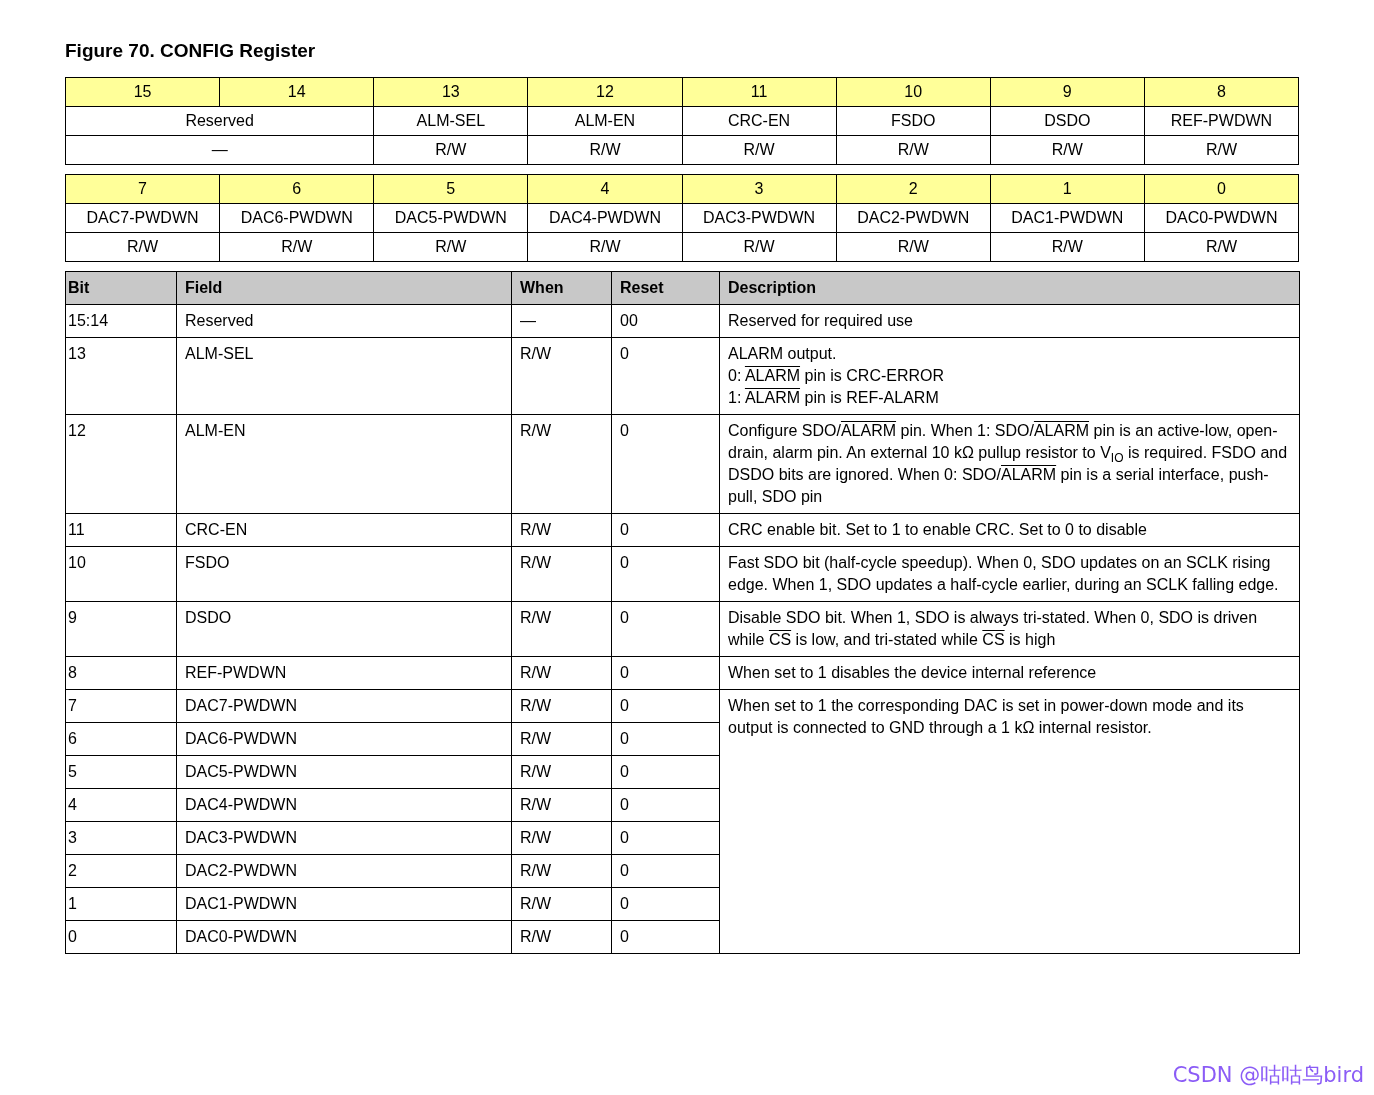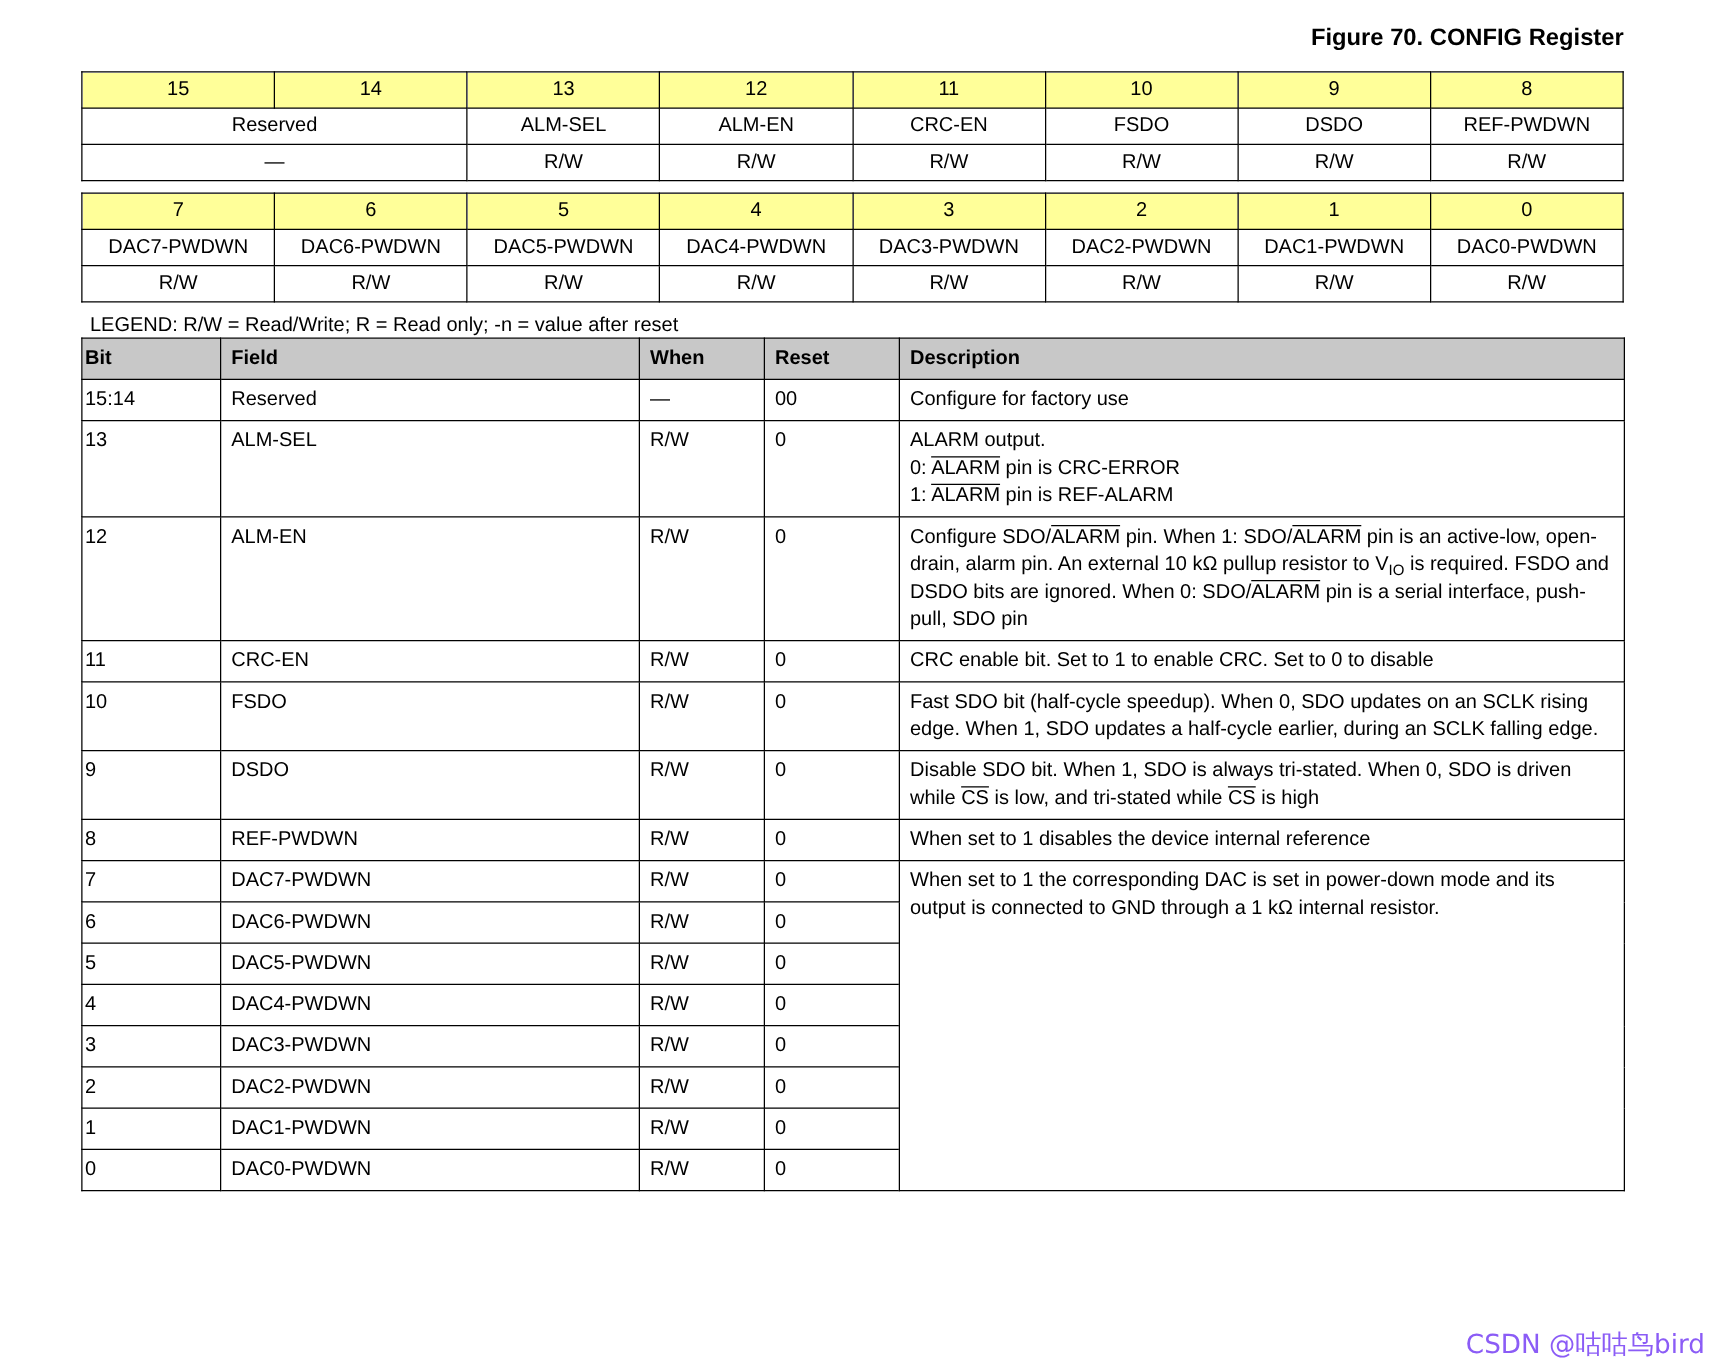--- a/index.html
+++ b/index.html
@@ -5,21 +5,21 @@
   * { box-sizing: border-box; }
   html, body { margin: 0; padding: 0; }
   body {
     width: 1374px; height: 1095px;
     background: #ffffff; color: #000;
     font-family: "Liberation Sans", "DejaVu Sans", sans-serif;
   }
   .page { position: relative; width: 1374px; height: 1095px; overflow: hidden; }
   .content { width: 1234px; margin-left: 65px; }
 
-  .fig-title { font-size: 19px; font-weight: bold; text-align: right; margin: 20px 0 15px 0; }
+  .fig-title { font-size: 19px; font-weight: bold; text-align: left; margin: 40px 0 15px 0; }
 
   table { border-collapse: collapse; table-layout: fixed; width: 1234px; }
   td { border: 1px solid #000; }
 
   .reg { margin-bottom: 9px; font-size: 16px; }
   .reg td { text-align: center; padding: 3px 2px; height: 29px; white-space: nowrap; overflow: hidden; }
   .reg tr.bits-row td { background: var(--register-header-bg, #FFFF99); }
 
   .legend { font-size: 16px; margin: 10px 0 0 7px; }
 
@@ -107,21 +107,20 @@
             <td>R/W</td>
             <td>R/W</td>
             <td>R/W</td>
             <td>R/W</td>
             <td>R/W</td>
             <td>R/W</td>
           </tr>
         </tbody>
       </table>
 
-    <div class="legend">LEGEND: R/W = Read/Write; R = Read only; -n = value after reset</div>
 
 
     <table class="fields" id="field-table">
       <colgroup>
         <col style="width:111px">
         <col style="width:335px">
         <col style="width:100px">
         <col style="width:108px">
         <col style="width:580px">
       </colgroup>
@@ -132,21 +131,21 @@
             <td>When</td>
             <td>Reset</td>
             <td>Description</td>
           </tr>
           <tr>
             <td class="c-bit">15:14</td>
             <td>Reserved</td>
             <td>—</td>
             <td>00</td>
             <td class="c-desc">
-              <div><span>Configure for factory use</span></div>
+              <div><span>Reserved for required use</span></div>
             </td>
           </tr>
           <tr>
             <td class="c-bit">13</td>
             <td>ALM-SEL</td>
             <td>R/W</td>
             <td>0</td>
             <td class="c-desc">
               <div><span>ALARM output.</span></div>
               <div><span>0: </span><span class="ov">ALARM</span><span> pin is CRC-ERROR</span></div>

